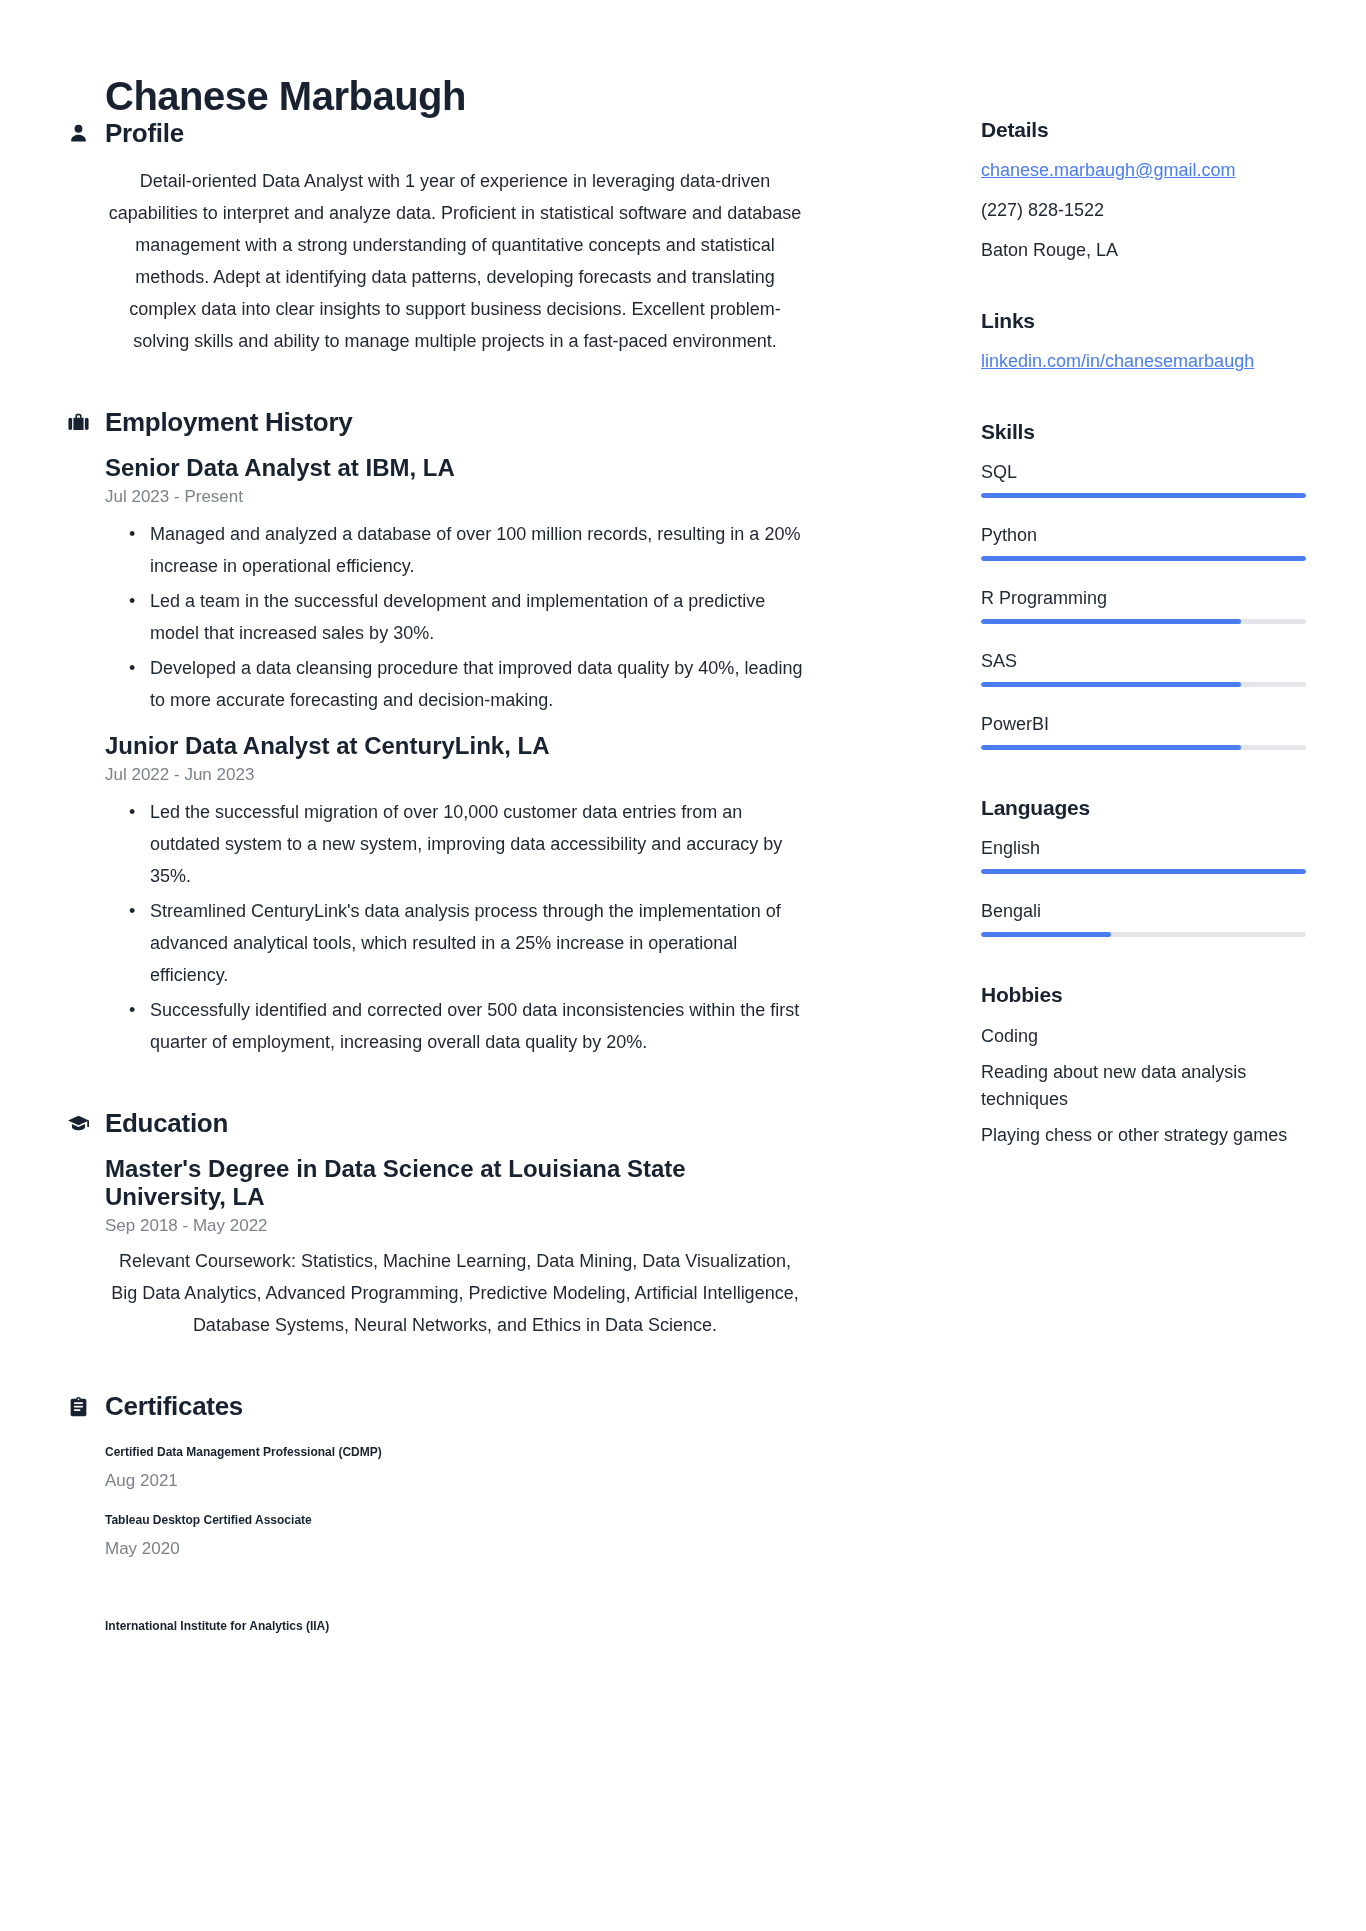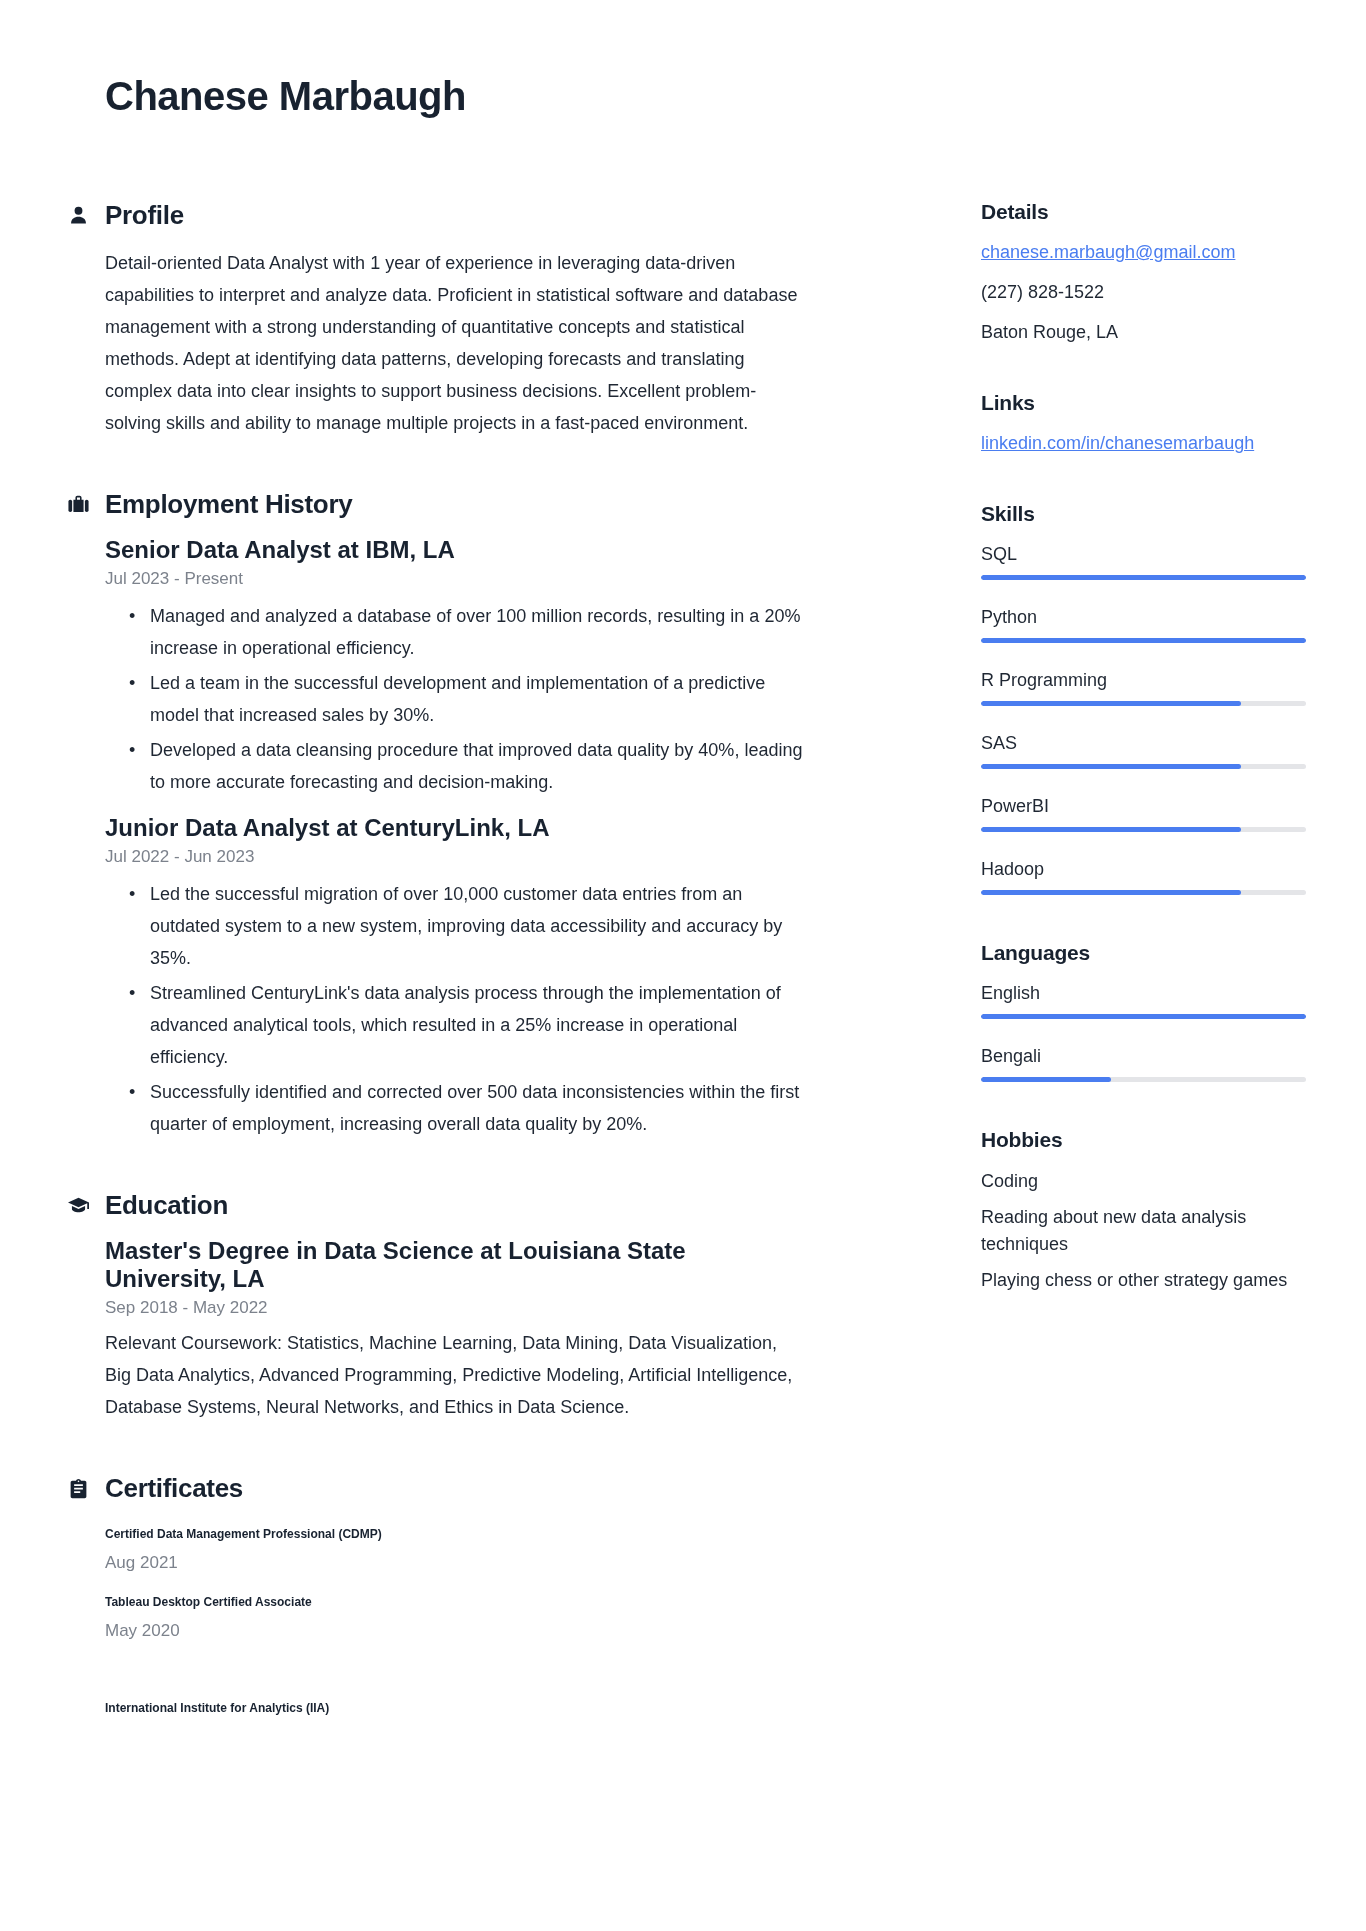--- a/index.html
+++ b/index.html
@@ -18,31 +18,31 @@
     color:var(--text);
     background:var(--bg);
   }
   .page{width:1366px;min-height:1931px;padding:74px 60px 40px 105px;background:var(--bg);}
 
   
   .hdr h1{font-size:40px;font-weight:700;color:var(--heading);letter-spacing:-0.5px;line-height:1.1;}
   .hdr .role{font-size:18px;color:#3a414d;margin-top:8px;}
 
   
-  .columns{display:flex;justify-content:space-between;margin-top:82px;}
+  .columns{display:flex;justify-content:space-between;}
   .main-col{width:700px;}
   .side-col{width:325px;}
 
   
   section.block{margin-bottom:50px;}
   .sec-head{display:flex;align-items:center;gap:16px;margin-left:-37px;margin-bottom:16px;}
   .sec-head .icon{width:21px;height:21px;flex:0 0 21px;display:inline-flex;}
   .sec-head .icon svg{width:21px;height:21px;fill:var(--heading);}
   .sec-head h2{font-size:26px;font-weight:700;color:var(--heading);letter-spacing:-0.3px;}
-  .body-text{font-size:18px;line-height:32px;color:var(--text);}
+  .body-text{font-size:18px;line-height:32px;color:var(--text);text-align:center;}
 
   .job{margin-bottom:16px;}
   .job-title{font-size:24px;font-weight:700;color:var(--heading);line-height:28px;}
   .dates{font-size:17px;color:var(--muted);line-height:26px;margin-top:2px;}
   ul.bullets{list-style:none;margin-top:8px;margin-left:20px;}
   ul.bullets li{position:relative;padding-left:25px;font-size:18px;line-height:32px;margin-bottom:3px;}
   ul.bullets li::before{content:"\2022";position:absolute;left:4px;top:0;color:var(--text);}
 
   .edu-desc{margin-top:6px;}
   .cert{margin-bottom:12px;}
@@ -202,26 +202,20 @@
           <div class="bar">
               <div class="fill" style="width: 80%;"></div>
             </div>
         </div>
         <div class="meter">
           <div class="m-name">PowerBI</div>
           <div class="bar">
               <div class="fill" style="width: 80%;"></div>
             </div>
         </div>
-        <div class="meter">
-          <div class="m-name">Hadoop</div>
-          <div class="bar">
-              <div class="fill" style="width: 80%;"></div>
-            </div>
-        </div>
       </section>
 
       <section class="side-sec">
         <h3>Languages</h3>
         <div class="meter">
           <div class="m-name">English</div>
           <div class="bar">
               <div class="fill" style="width: 100%;"></div>
             </div>
         </div>

